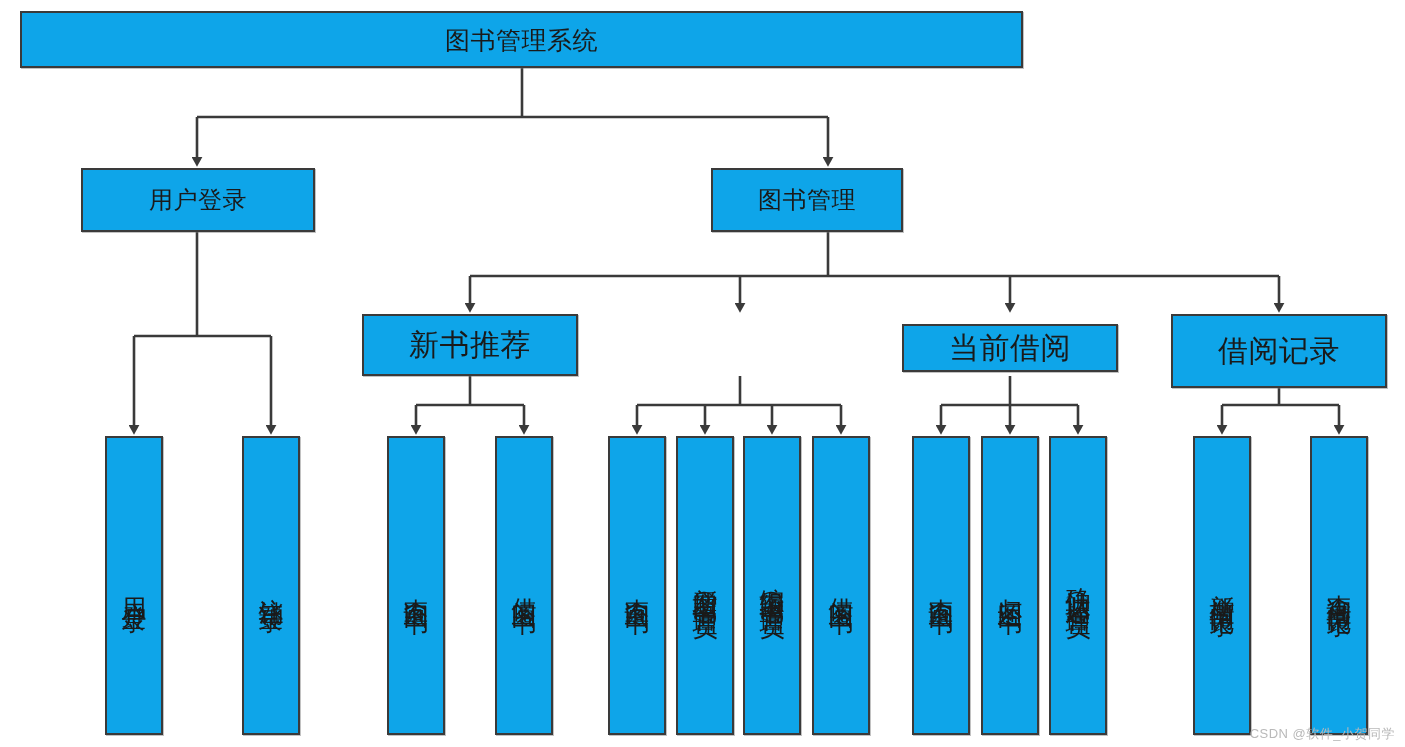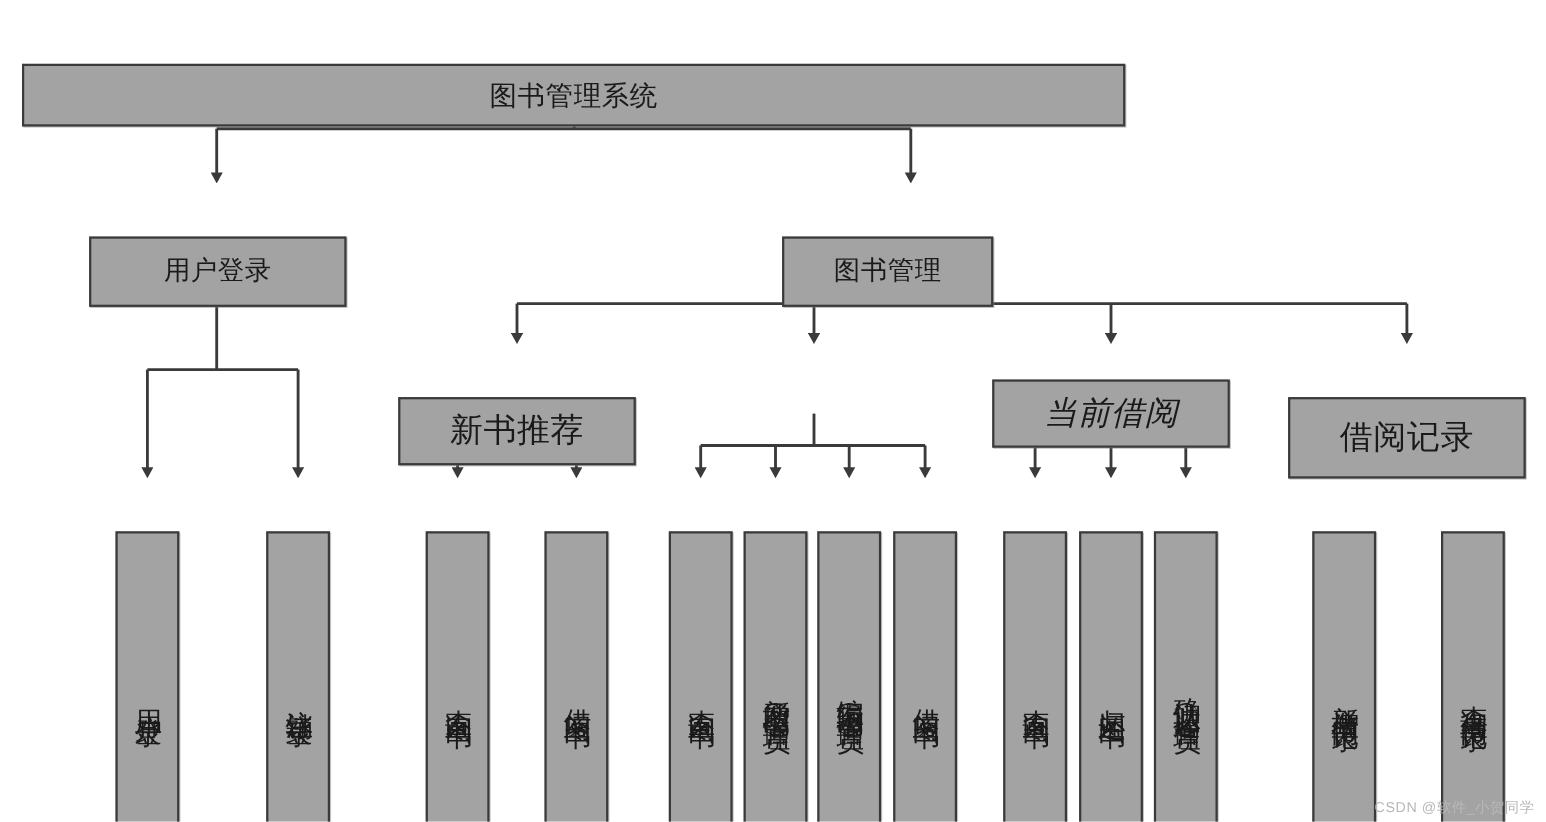--- a/index.html
+++ b/index.html
@@ -23,27 +23,26 @@
     left: 0;
     top: 0;
     width: 1405px;
     height: 747px;
     pointer-events: none;
   }
   .node {
     position: absolute;
     box-sizing: border-box;
     border: 2px solid #3a3a3a;
-    background: #a3a3a3;
+    background: #0ea5e9;
     display: flex;
     align-items: center;
     justify-content: center;
     color: #1a1a1a;
     box-shadow: 1px 1px 0 rgba(120,120,120,0.45);
-    margin-top: 47px;
   }
   .node-label {
     display: block;
     text-align: center;
     letter-spacing: 0.5px;
     line-height: 1.12;
   }
   .node.root .node-label   { font-size: 25px; }
   .node.level2 .node-label { font-size: 24px; }
   .node.level3 .node-label { font-size: 30px; }
@@ -137,21 +136,21 @@
 
   <div class="node level2" style="left:711px; top:168px; width:192px; height:64px;">
     <span class="node-label">图书管理</span>
   </div>
 
   <div class="node level3" style="left:362px; top:314px; width:216px; height:62px;">
     <span class="node-label">新书推荐</span>
   </div>
 
 
-  <div class="node level3" style="left:902px; top:298px; width:216px; height:62px;font-style:italic;">
+  <div class="node level3" style="left:902px; top:324px; width:216px; height:48px;">
     <span class="node-label">当前借阅</span>
   </div>
 
   <div class="node level3" style="left:1171px; top:314px; width:216px; height:74px;">
     <span class="node-label">借阅记录</span>
   </div>
 
   <div class="node leaf" style="left:105px; top:436px; width:58px; height:299px;">
     <span class="node-label">用户登录</span>
   </div>

